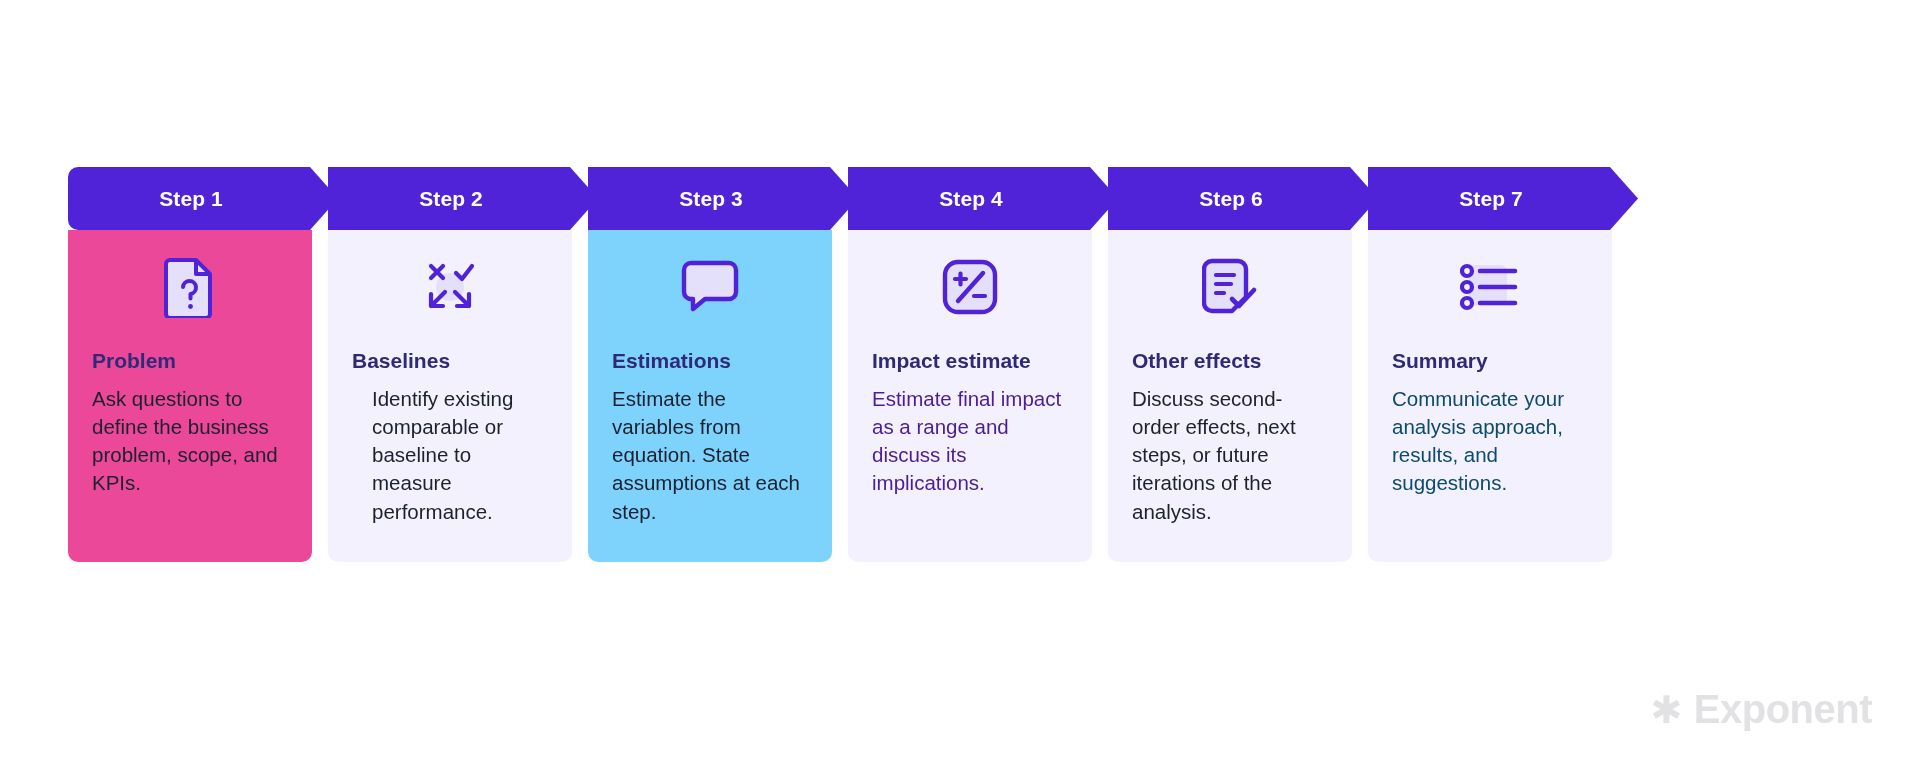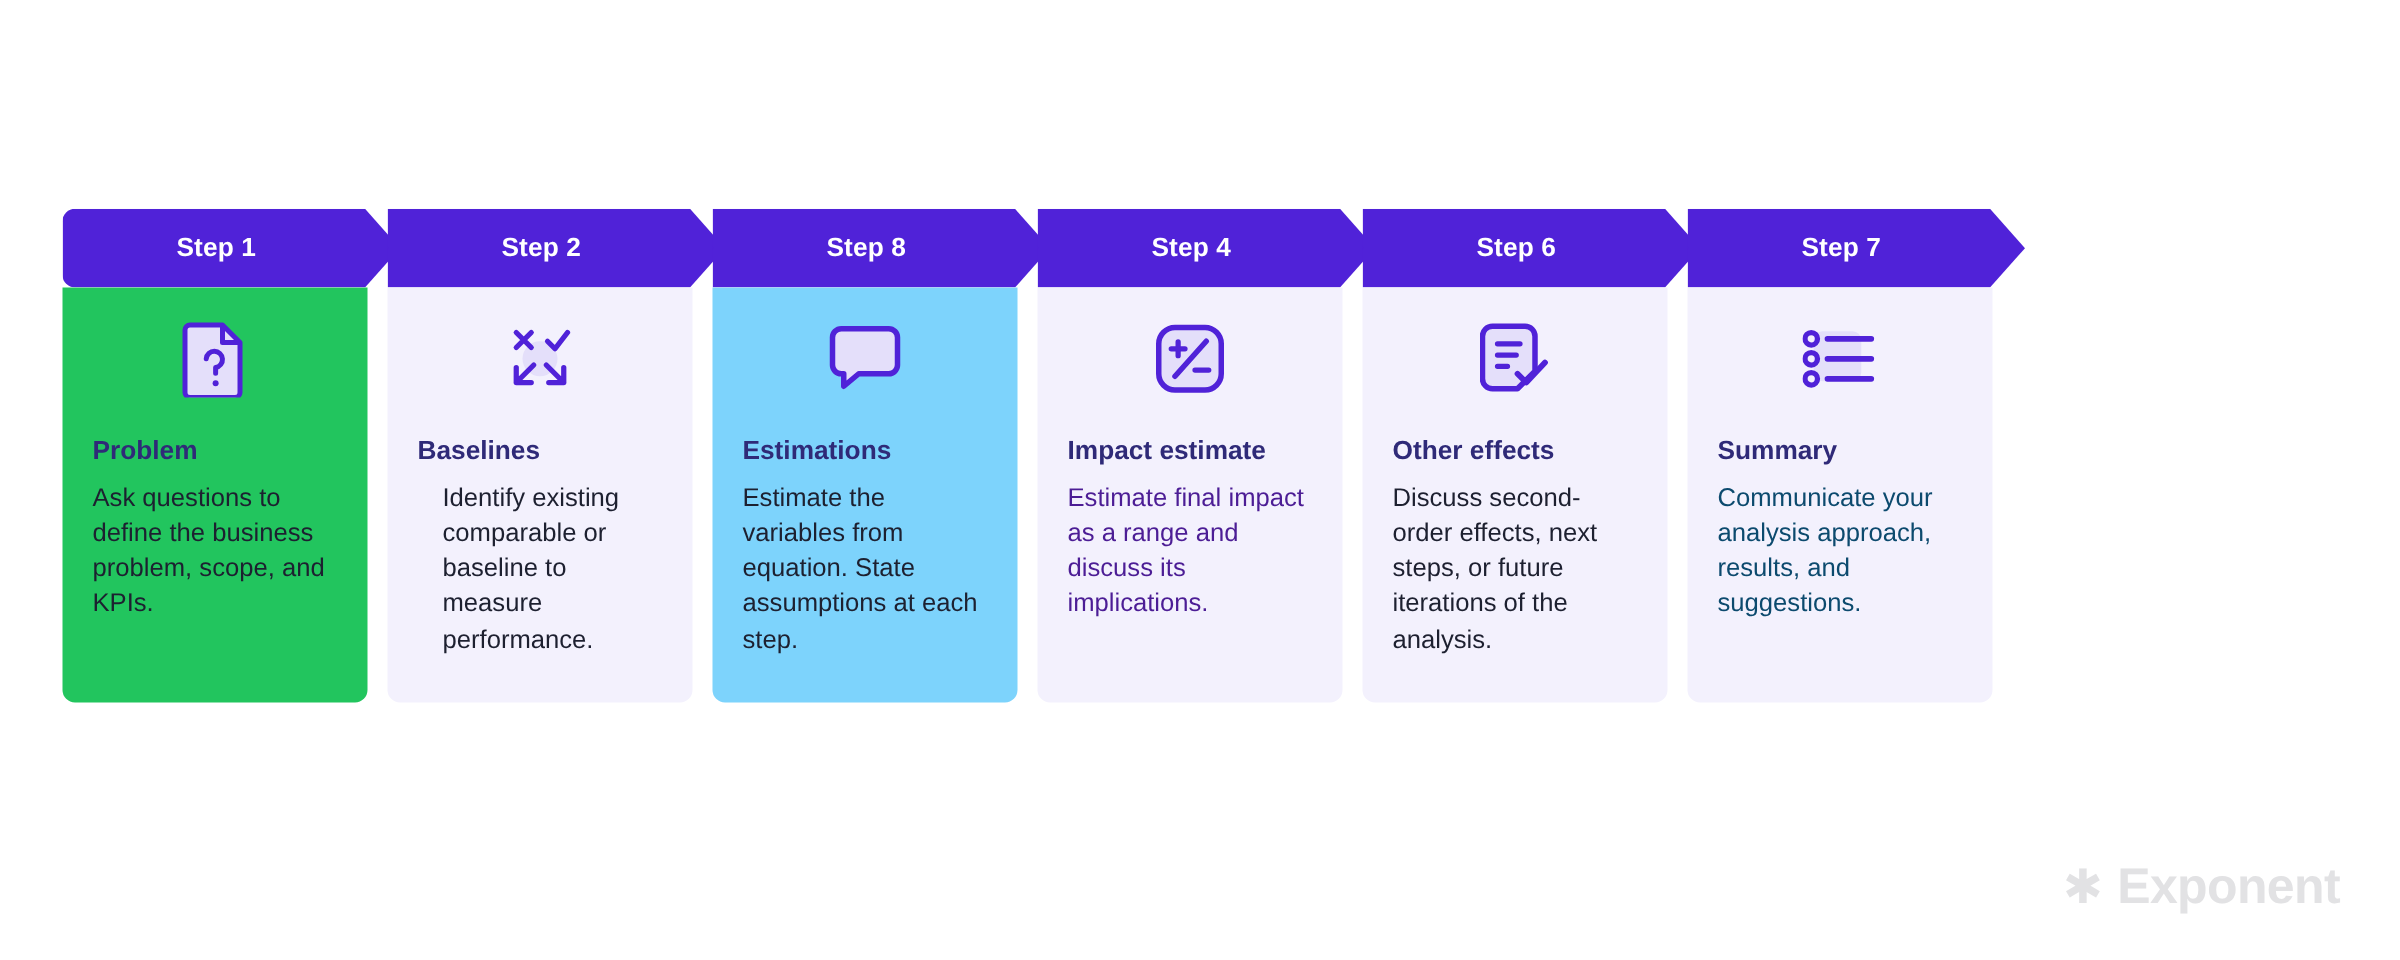--- a/index.html
+++ b/index.html
@@ -4,21 +4,21 @@
 <style>
   html,body{margin:0;padding:0;}
   body{
     width:1920px;height:768px;background:#ffffff;
     font-family:"Liberation Sans","DejaVu Sans",sans-serif;
     overflow:hidden;position:relative;
   }
   #board{position:absolute;left:0;top:0;width:1920px;height:768px;}
 
   .steps{
-    position:absolute;left:50px;top:167px;
+    position:absolute;left:68px;top:167px;
     display:flex;flex-direction:row;align-items:flex-end;
   }
   .step{
     position:relative;width:260px;display:flex;flex-direction:column;
   }
 
   
   .head{
     position:relative;height:63px;width:270px;
     background:var(--accent,#5022d8);
@@ -79,21 +79,21 @@
 </head>
 <body style="background: rgb(255, 255, 255);">
 
 <div id="board">
   <div class="steps">
       <div class="step" style="--accent: #5022d8;">
     <div class="head">
 
       <span class="head-label" style="color: rgb(255, 255, 255);">Step 1</span>
     </div>
-    <div class="card" style="background: #22c55e;">
+    <div class="card" style="background: #ec4899;">
       <div class="icon-wrap">
 
     <svg width="56" height="62" viewBox="0 0 56 62">
       <path d="M8 4 h26 l14 14 v40 a4 4 0 0 1 -4 4 H8 a4 4 0 0 1 -4 -4 V8 a4 4 0 0 1 4 -4 z" fill="#e4dffa" stroke="#5022d8" stroke-width="4" stroke-linejoin="round"></path>
       <path d="M34 4 v14 h14" fill="none" stroke="#5022d8" stroke-width="4" stroke-linejoin="round"></path>
       <path d="M21 31 a6.5 6.5 0 1 1 7.5 7 v4.5" fill="none" stroke="#5022d8" stroke-width="4" stroke-linecap="round" stroke-linejoin="round"></path>
       <circle cx="28.5" cy="50.5" r="2.4" fill="#5022d8"></circle>
     </svg>
       </div>
       <div class="card-title" style="color: rgb(47, 42, 120);">Problem</div>
@@ -116,21 +116,21 @@
       <path d="M36 36 L50 50 M50 38 V50 H38" fill="none" stroke="#5022d8" stroke-width="4.2" stroke-linecap="round" stroke-linejoin="round"></path>
     </svg>
       </div>
       <div class="card-title" style="color: rgb(47, 42, 120);">Baselines</div>
       <div class="card-body" style="color: rgb(29, 32, 48); margin-left: 20px;">Identify existing comparable or baseline to measure performance.</div>
     </div>
       </div>
       <div class="step" style="--accent: #5022d8;">
     <div class="head">
       <span class="head-notch"></span>
-      <span class="head-label" style="color: rgb(255, 255, 255);">Step 8</span>
+      <span class="head-label" style="color: rgb(255, 255, 255);">Step 3</span>
     </div>
     <div class="card" style="background: #7dd3fc;">
       <div class="icon-wrap">
 
     <svg width="58" height="56" viewBox="0 0 58 56">
       <path d="M10 4 h38 a7 7 0 0 1 7 7 v22 a7 7 0 0 1 -7 7 H24 L12 50 V40 h-2 a7 7 0 0 1 -7 -7 V11 a7 7 0 0 1 7 -7 z" fill="#e4dffa" stroke="#5022d8" stroke-width="4.4" stroke-linejoin="round"></path>
     </svg>
       </div>
       <div class="card-title" style="color: rgb(47, 42, 120);">Estimations</div>
       <div class="card-body" style="color: rgb(29, 32, 48);">Estimate the variables from equation. State assumptions at each step.</div>

